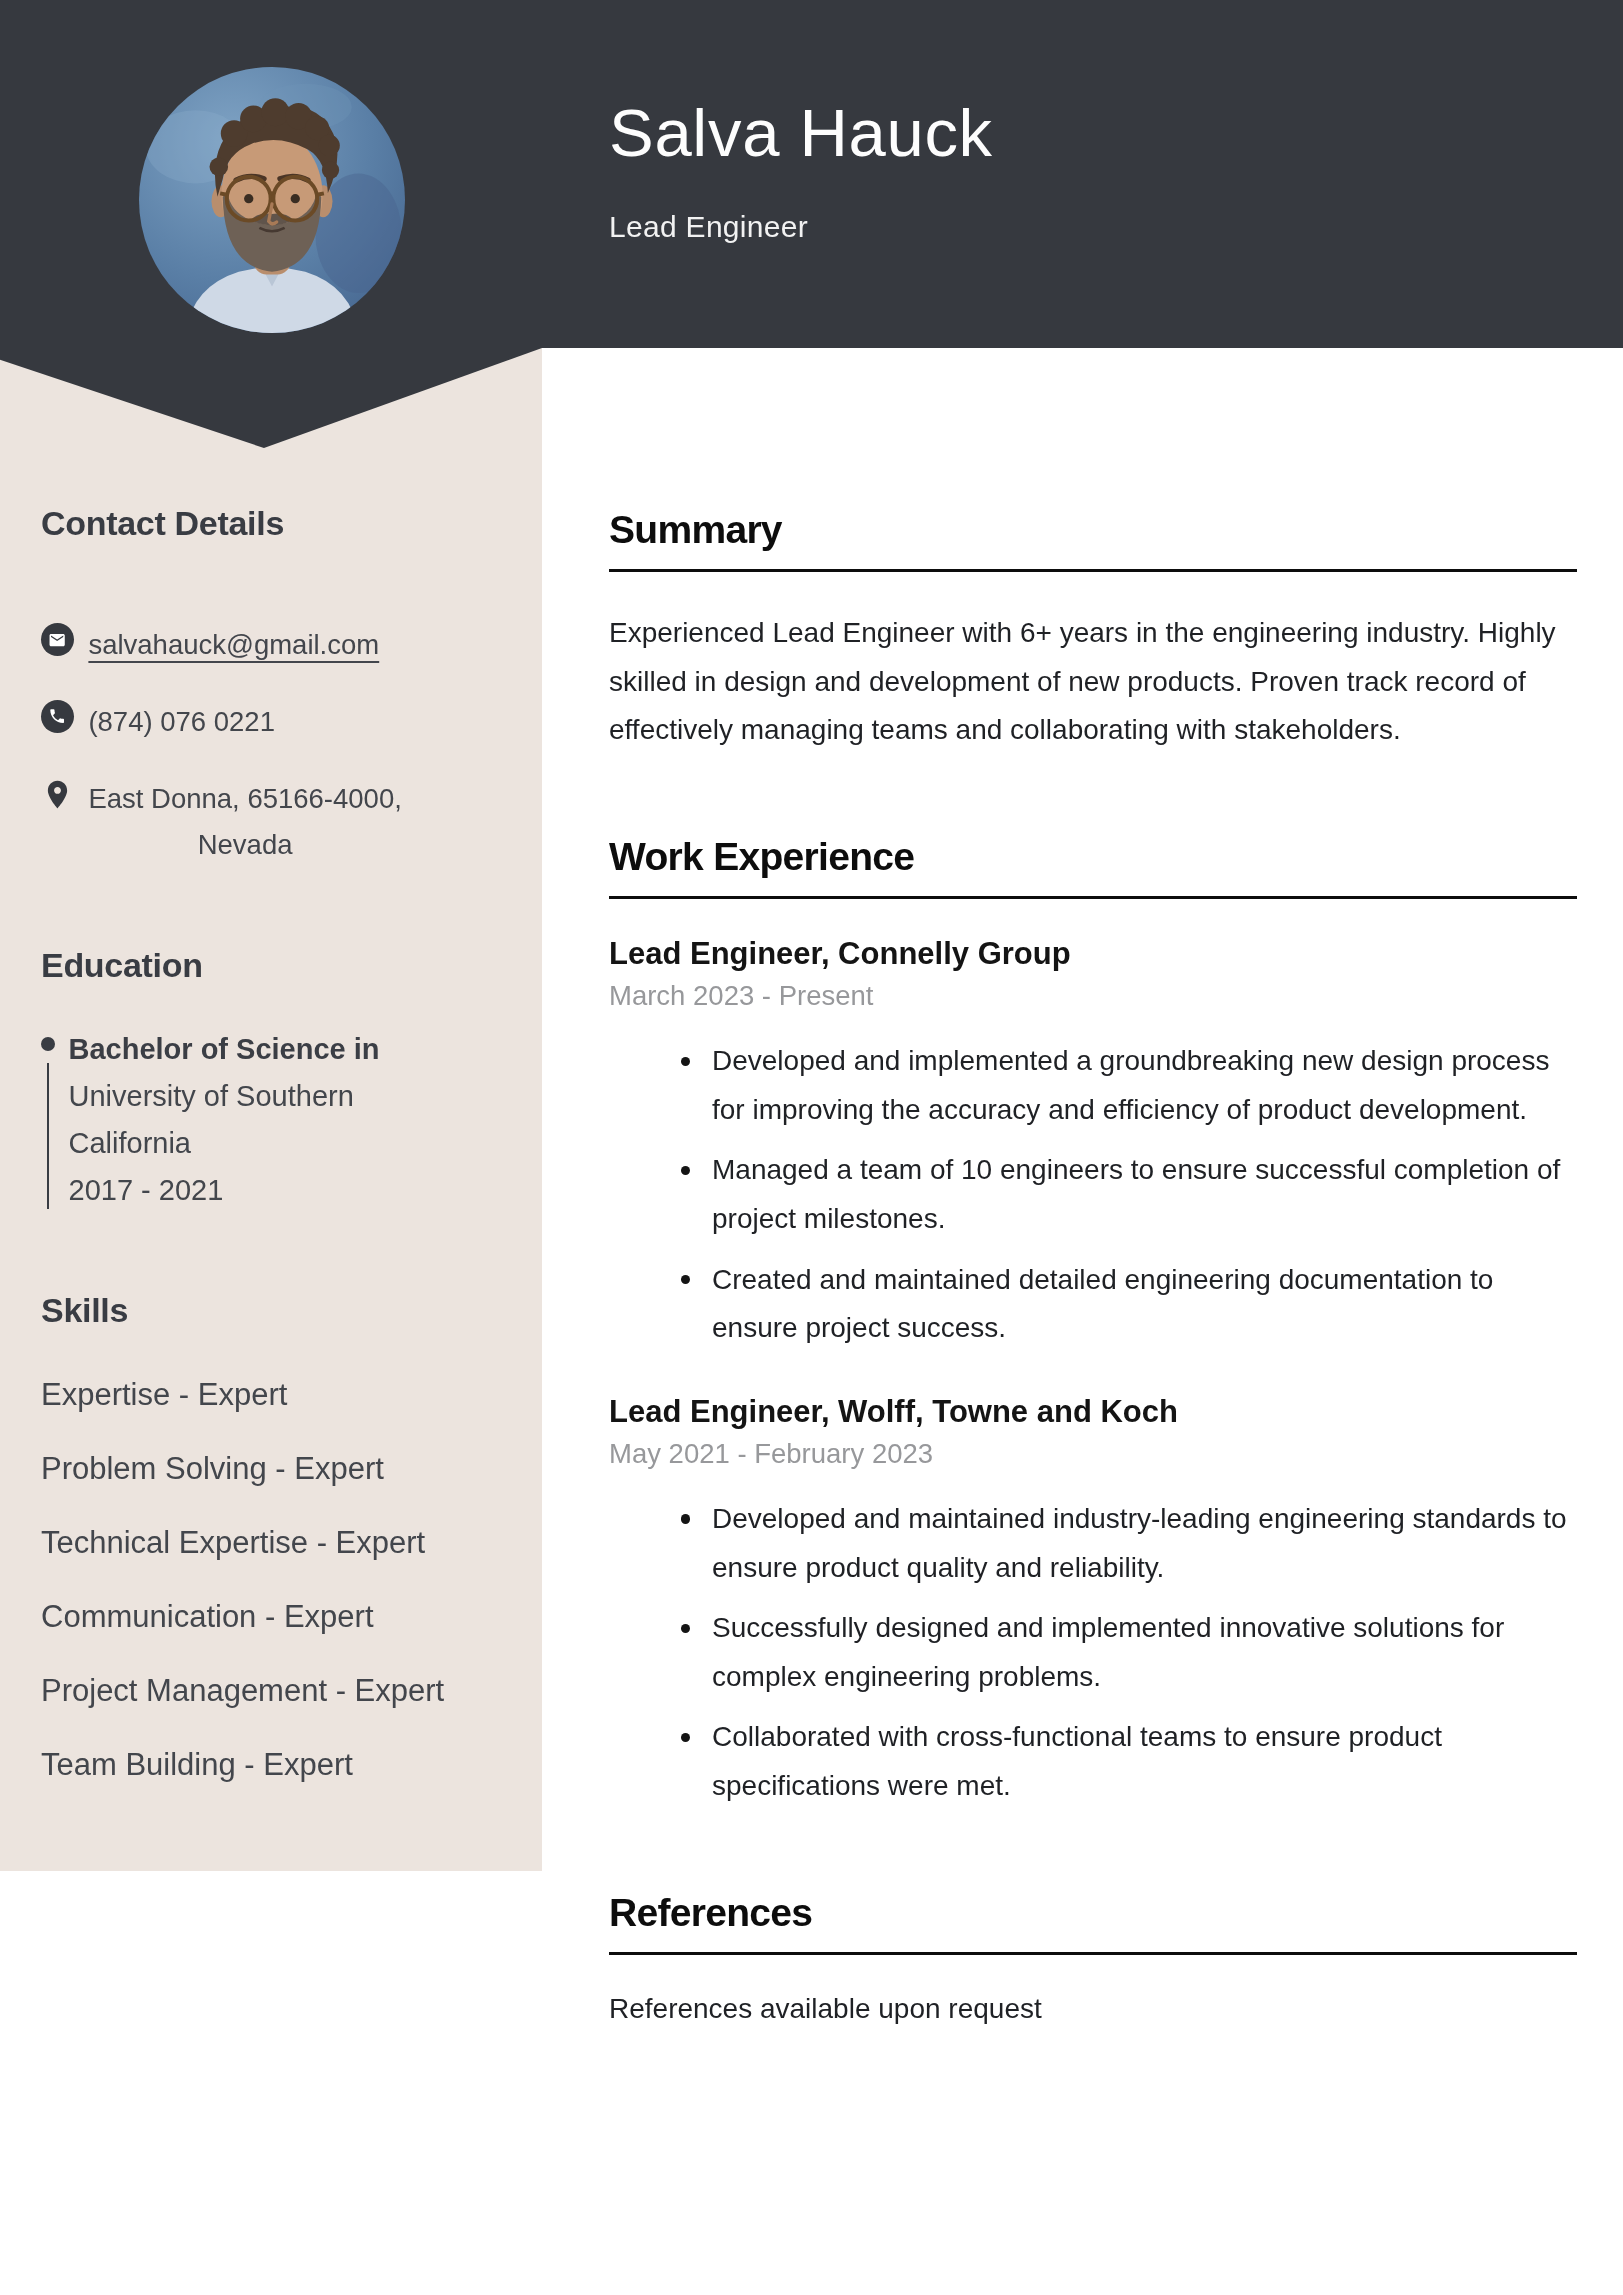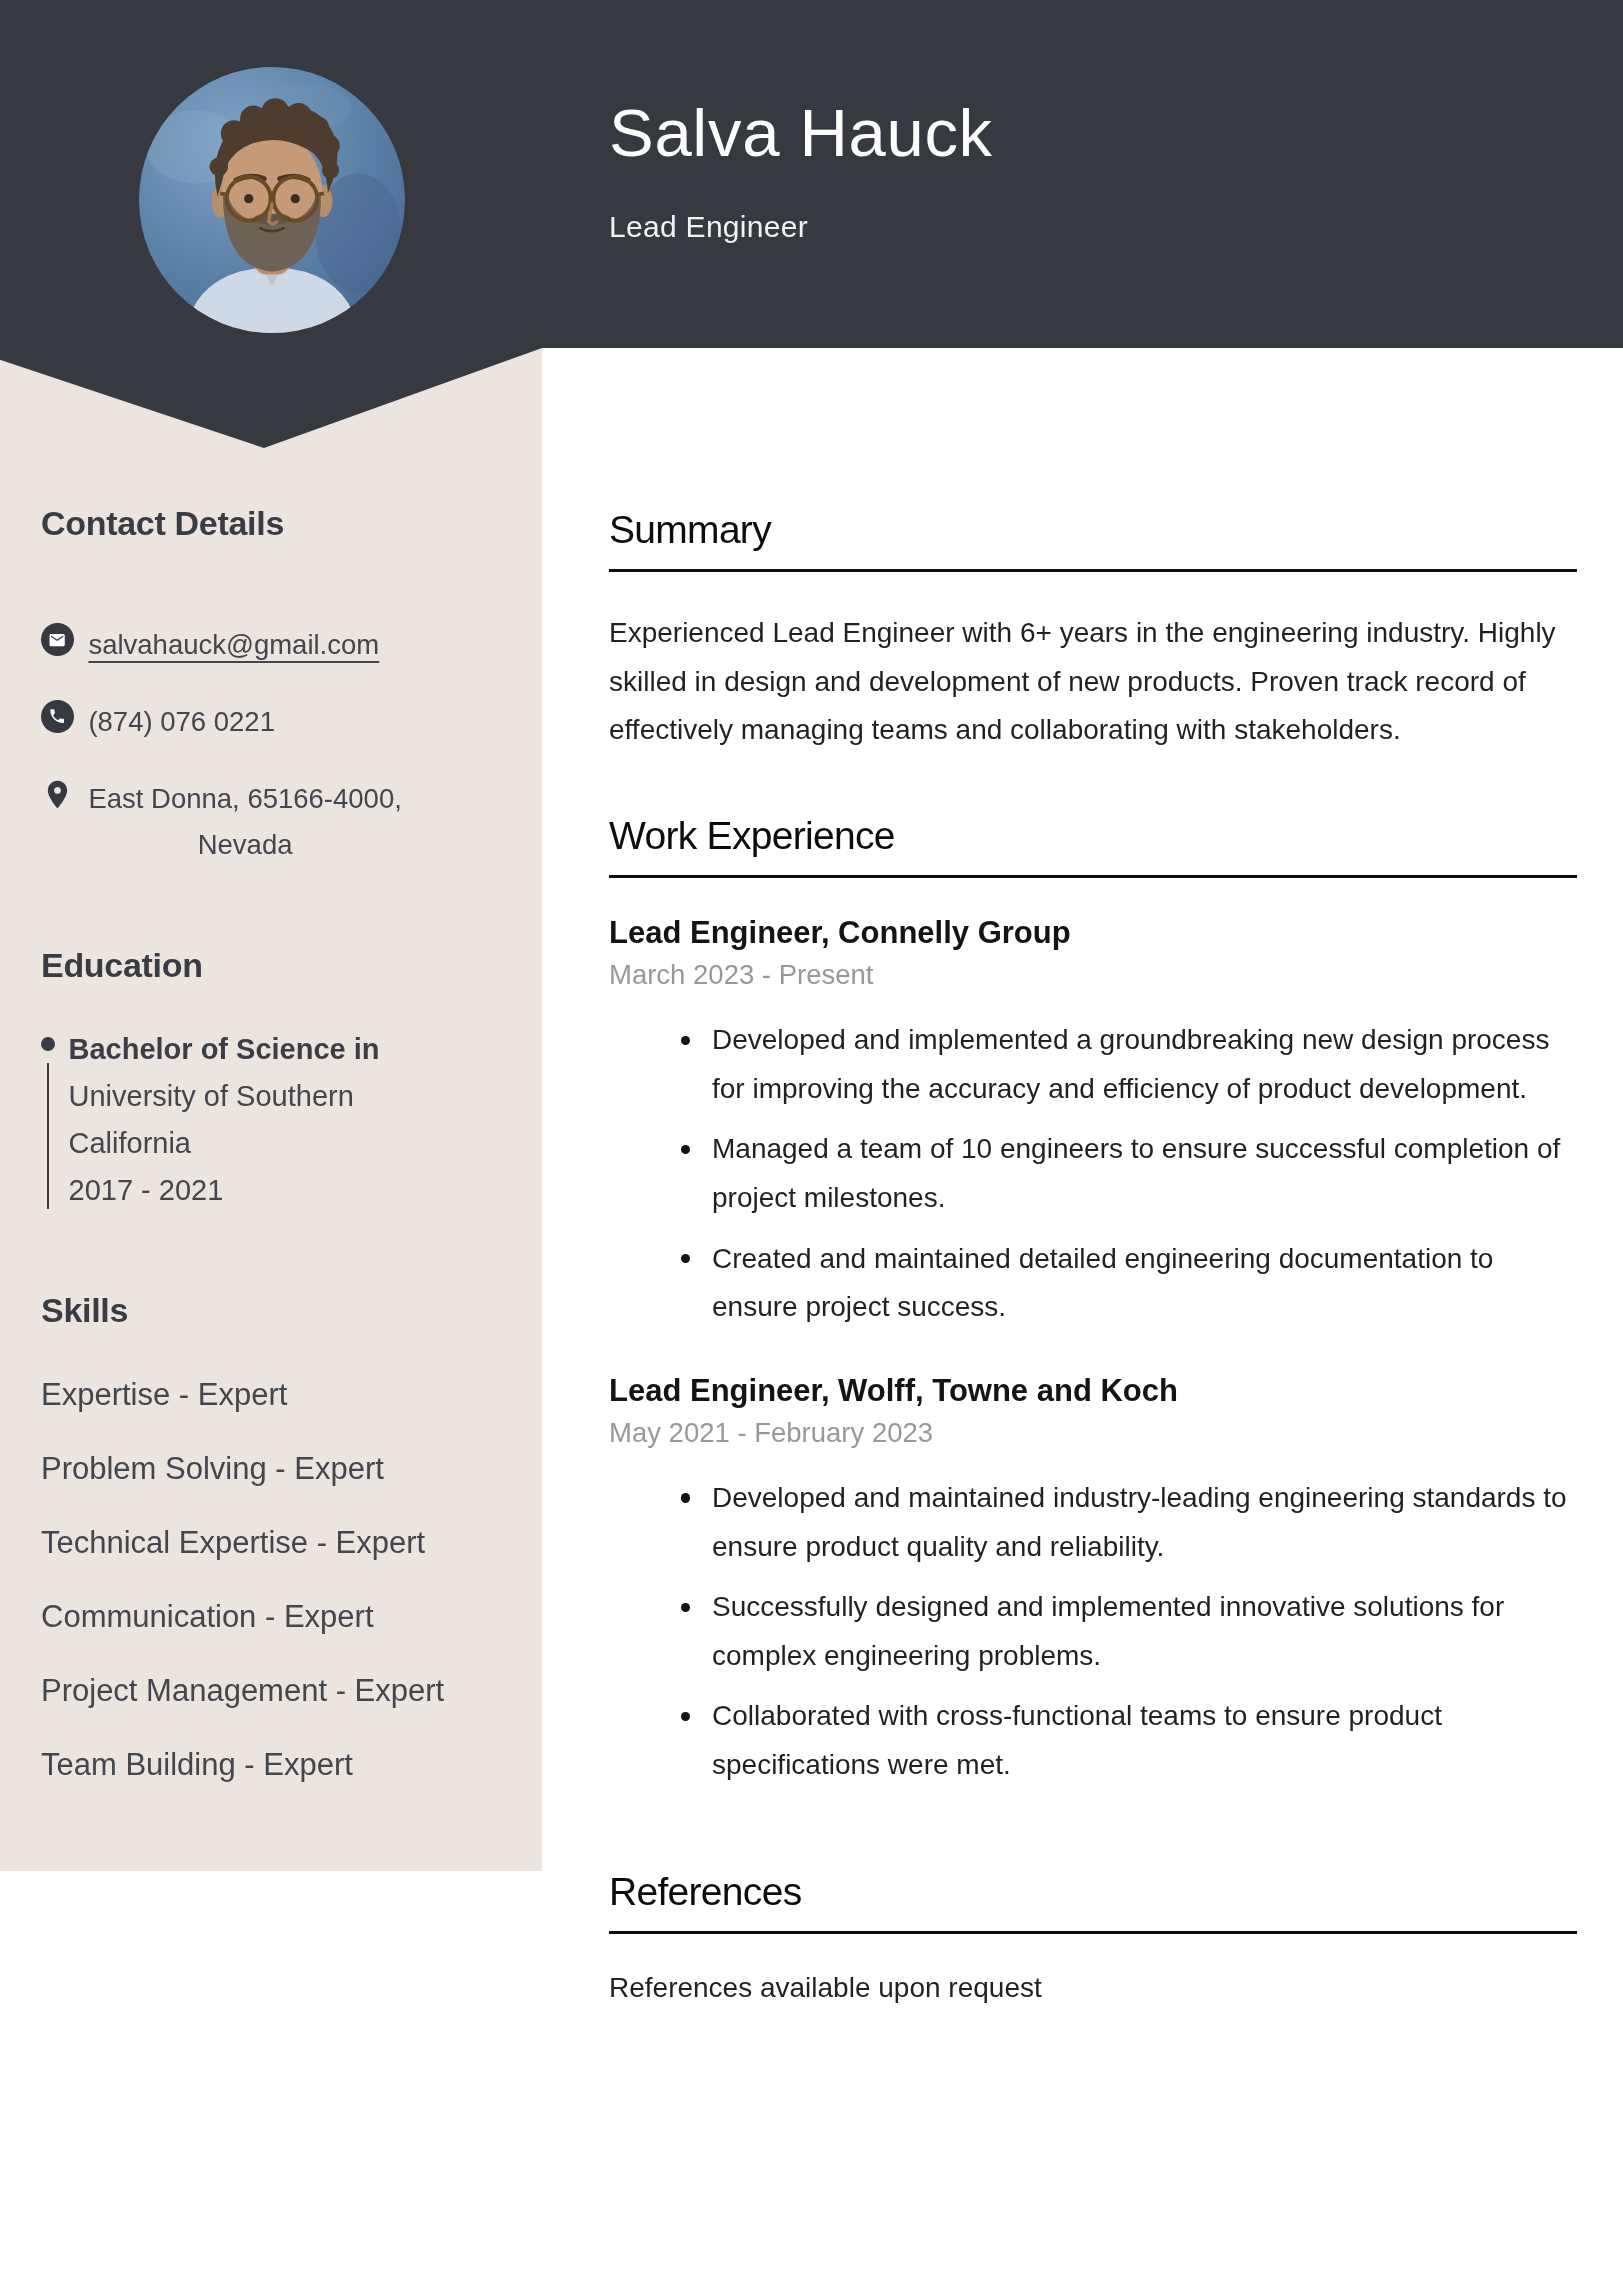--- a/index.html
+++ b/index.html
@@ -78,25 +78,25 @@
   .edu-line.bold{font-weight:700;color:#3b3e45;}
   .skills-list{margin-top:47px;list-style:none;}
   .skills-list li{font-size:31px;color:var(--sidebar-text);margin-bottom:38px;font-weight:400;}
   
   .main{
     position:absolute;left:542px;top:348px;width:1081px;height:1948px;
     background:var(--main-bg);z-index:2;
     padding:160px 46px 0 67px;color:var(--body-text);
   }
   .main-section h2{
-    font-size:39px;font-weight:400;color:var(--heading-dark);letter-spacing:-0.7px;
+    font-size:39px;font-weight:700;color:var(--heading-dark);letter-spacing:-0.7px;
     padding-bottom:17px;border-bottom:3.9px solid var(--heading-dark);
   }
   .summary-text{margin-top:37px;font-size:28px;line-height:1.74;color:var(--body-text);}
-  .work-section{margin-top:59px;}
+  .work-section{margin-top:80px;}
   .job{margin-top:37px;}
   .job + .job{margin-top:41px;}
   .job-title{font-size:31px;font-weight:700;color:#141414;}
   .job-dates{margin-top:7.9px;font-size:27.5px;color:var(--muted-date);}
   .job-bullets{margin-top:25px;list-style:none;padding-left:72px;}
   .job-bullets li{
     position:relative;font-size:28px;line-height:1.74;color:var(--body-text);
     margin-bottom:11.8px;padding-left:31px;
   }
   .job-bullets li::before{

